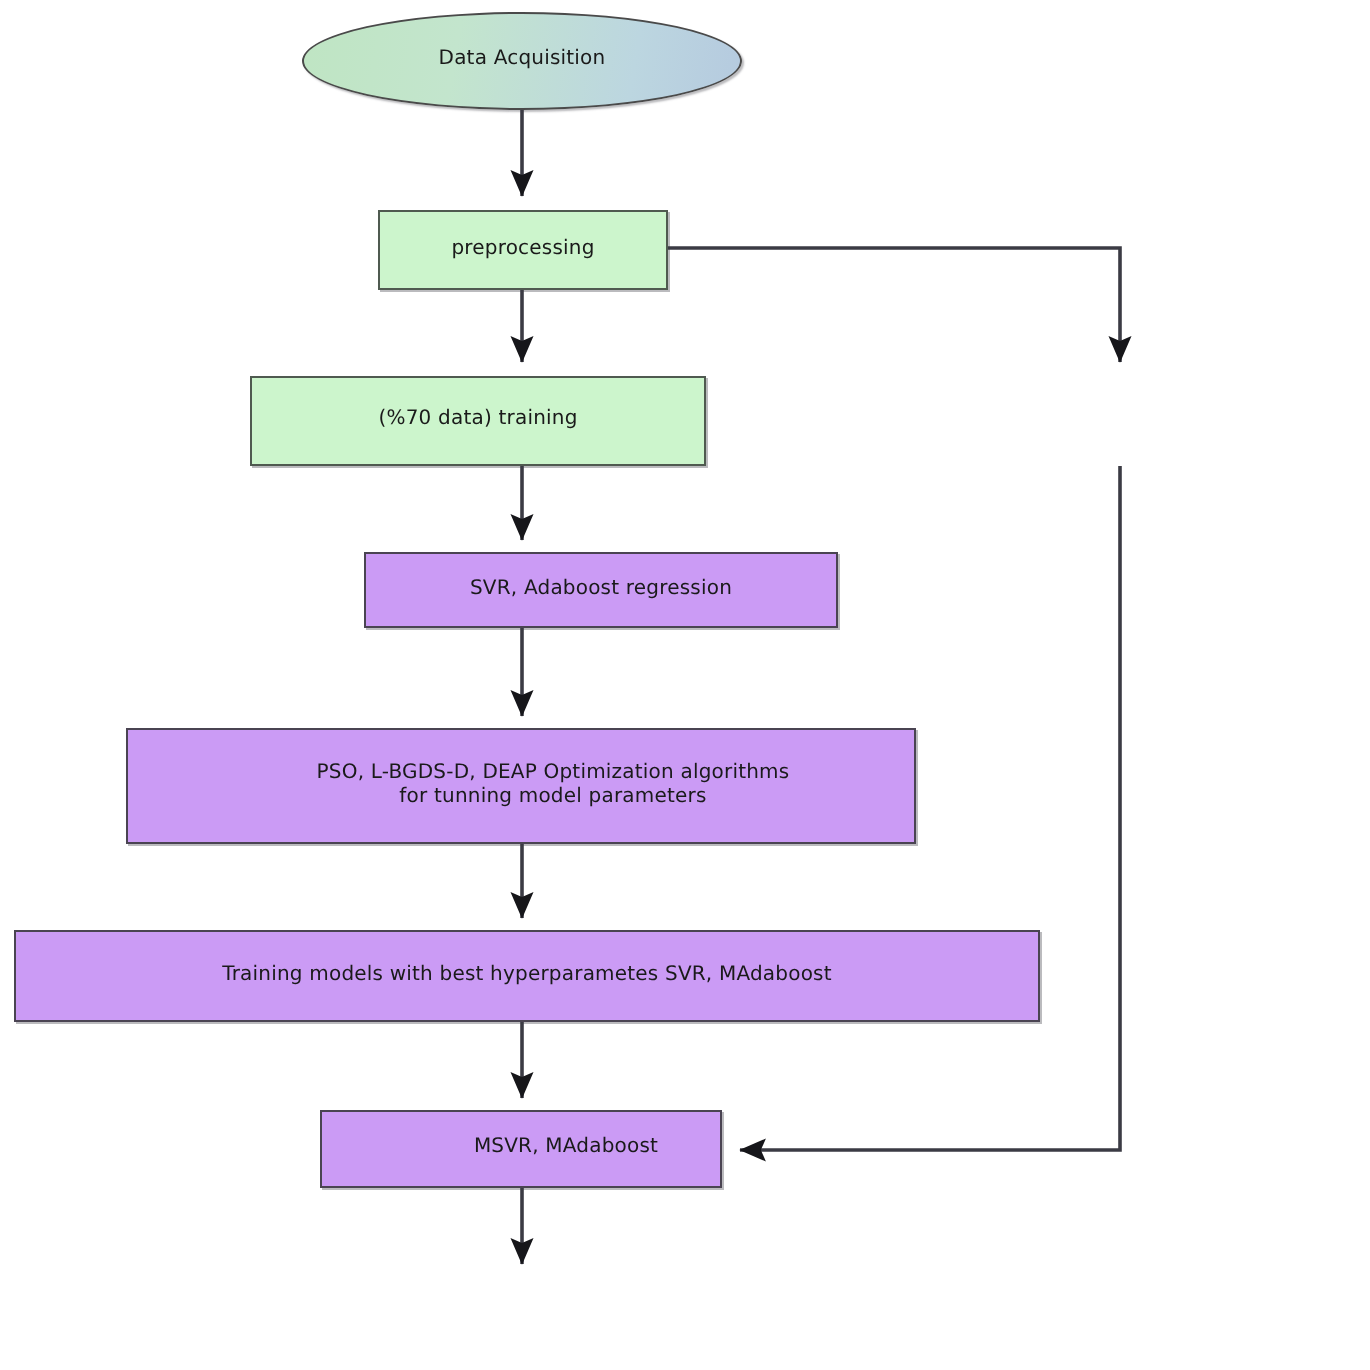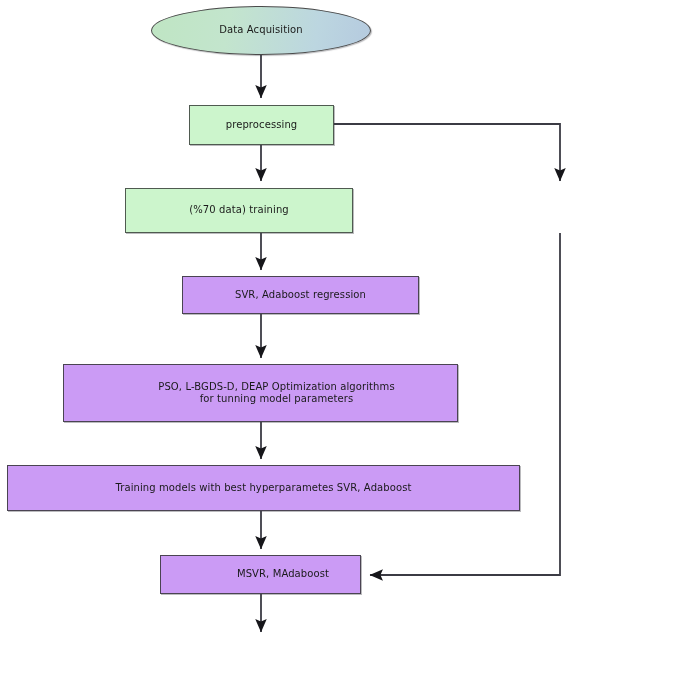--- a/index.html
+++ b/index.html
@@ -127,21 +127,21 @@
   <div class="node rect purple" style="left:158px; top:276px; width:237px; height:38px;margin-left:24px;">
     <span class="label">SVR, Adaboost regression</span>
   </div>
 
   <div class="node rect purple" style="left:63px; top:364px; width:395px; height:58px;padding-left:32px;">
     <span class="label">PSO, L-BGDS-D, DEAP Optimization algorithms
 for tunning model parameters</span>
   </div>
 
   <div class="node rect purple" style="left:7px; top:465px; width:513px; height:46px;">
-    <span class="label">Training models with best hyperparametes SVR, Adaboost</span>
+    <span class="label">Training models with best hyperparametes SVR, MAdaboost</span>
   </div>
 
   <div class="node rect purple" style="left:160px; top:555px; width:201px; height:39px;padding-left:45px;">
     <span class="label">MSVR, MAdaboost</span>
   </div>
 
 
 </div>
 
 </body></html>

